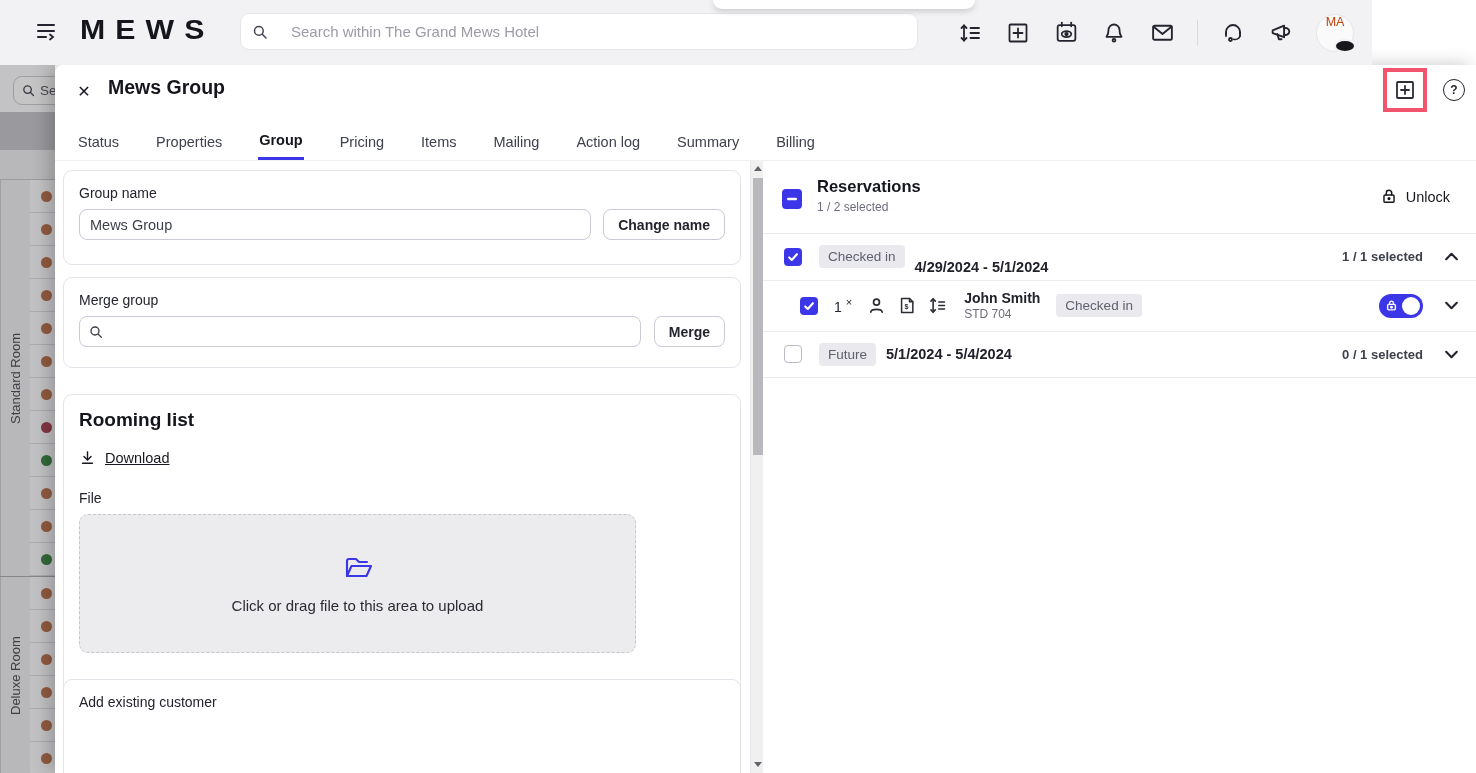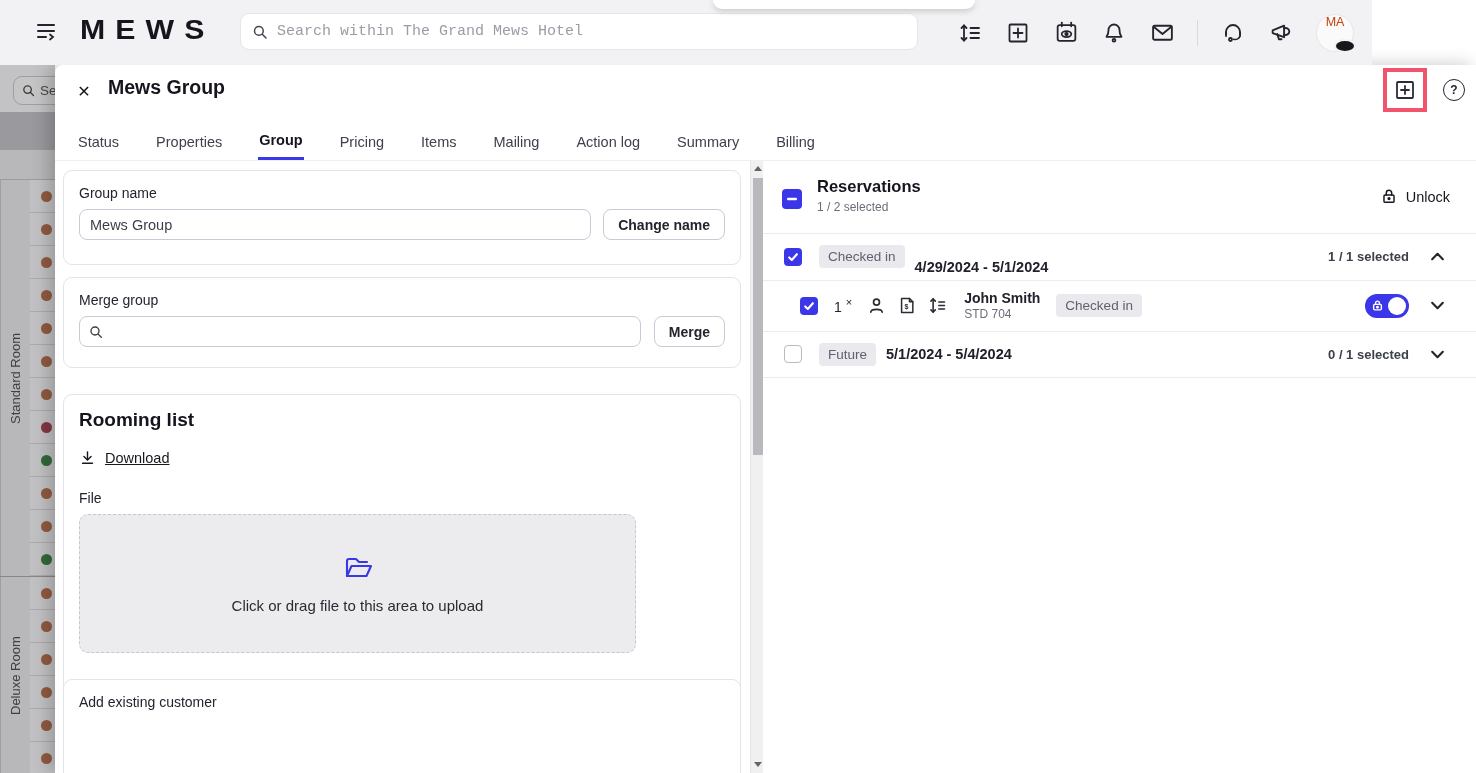--- a/index.html
+++ b/index.html
@@ -8,21 +8,21 @@
   :root { --accent:#3b36e8; --annotation:#f2536d; --ink:#1d1e27; --muted:#6b6d7a; --border:#e3e4ea; }
 
   
   .topbar { position:absolute; left:0; top:0; width:1372px; height:65px; background:#f2f2f4; z-index:5; }
   .menu-btn { position:absolute; left:31px; top:17px; width:30px; height:30px; background:none; border:none; cursor:pointer; }
   .logo { position:absolute; left:80px; top:15px; font-size:27px; font-weight:800; letter-spacing:9px;
     color:#15161d; transform:scaleX(1.12); transform-origin:left center; }
   .topsearch { position:absolute; left:240px; top:13px; width:678px; height:37px; background:#fff;
     border:1px solid #e6e6ea; border-radius:9px; display:flex; align-items:center; padding-left:10px; }
   .topsearch input { border:none; outline:none; flex:1; height:100%; font-size:15px; color:#3c3e49;
-    background:transparent; padding-left:8px; font-family:Liberation Mono, monospace; }
+    background:transparent; padding-left:8px; font-family:Liberation Sans, sans-serif;margin-left:14px; }
   .topsearch input::placeholder { color:#9b9ca6; }
   .top-icons { position:absolute; right:18px; top:0; height:65px; display:flex; align-items:center; gap:22px; }
   .tico { width:26px; height:26px; background:none; border:none; cursor:pointer; display:flex;
     align-items:center; justify-content:center; color:#23242e; }
   .tdivider { width:1px; height:26px; background:#d8d8dd; }
   .avatar { position:relative; width:38px; height:38px; border-radius:50%; background:#fafafb;
     border:1px solid #e7e7ea; display:flex; align-items:flex-start; justify-content:center;
     font-size:12.5px; color:#c2410c; cursor:pointer; }
   .avatar .badge { position:absolute; right:-3px; bottom:-2px; width:14px; height:14px;
     border-radius:50%; background:#17171c; border:2px solid #f2f2f4; }
@@ -108,21 +108,21 @@
   .cb.lg { width:20px; height:20px; }
   .cb.empty { background:#fff; border:1.5px solid #b9bac4; }
   .res-head-cb { position:absolute; left:19px; top:28px; }
   .res-title-blk { position:absolute; left:54px; top:16px; }
   .res-title { font-size:16.5px; font-weight:700; color:#15161d; }
   .res-sub { font-size:12px; color:var(--muted); margin-top:4px; }
   .unlock { position:absolute; right:26px; top:27px; display:flex; align-items:center; gap:9px;
     background:none; border:none; cursor:pointer; font-size:14.5px; color:#17181f;
     font-family:"Liberation Sans", sans-serif; }
   .rsep { position:absolute; left:0; right:0; height:1px; background:#ebebf0; }
-  .res-row { position:absolute; left:0; right:14px; display:flex; align-items:center; }
+  .res-row { position:absolute; left:0; right:0; display:flex; align-items:center; }
   .badge { background:#e9e9ee; border-radius:4px; padding:4px 9px; font-size:13.5px; color:#5f6170; white-space:nowrap; }
   .rdate { font-size:14.5px; font-weight:700; color:#20212b; }
   .rsel { font-size:13px; color:#3e404b; margin-left:auto;font-weight:bold; }
   .chev { background:none; border:none; cursor:pointer; color:#23242e; margin:0 16px 0 20px;
     display:flex; align-items:center; }
   .cnt { font-size:14px; color:#23242e; }
   .cnt sup { font-size:11px; }
   .ric { color:#2a2b33; display:flex; align-items:center; }
   .nameblk { line-height:1.15; }
   .rname { font-size:14px; font-weight:700; color:#20212b; }

